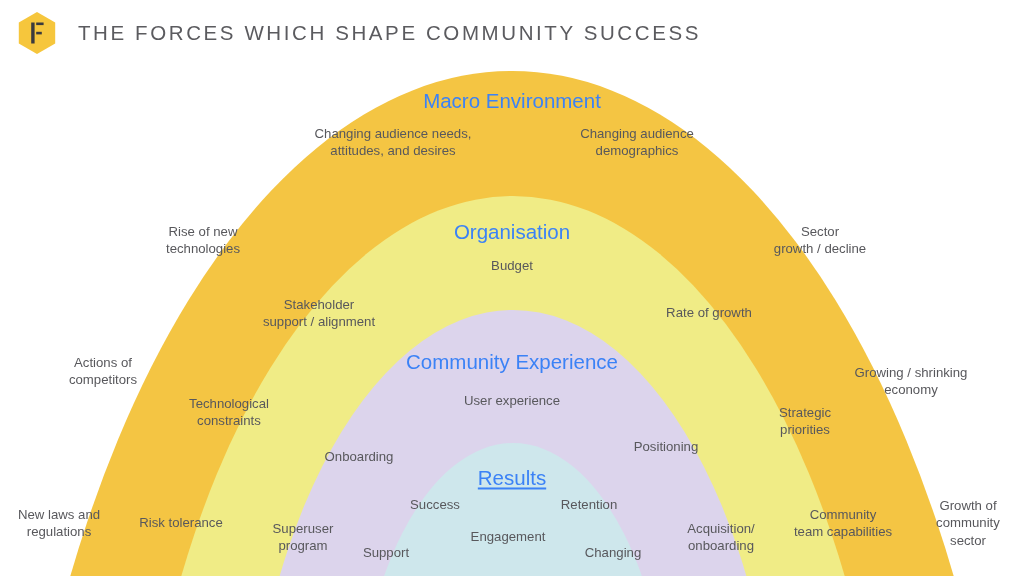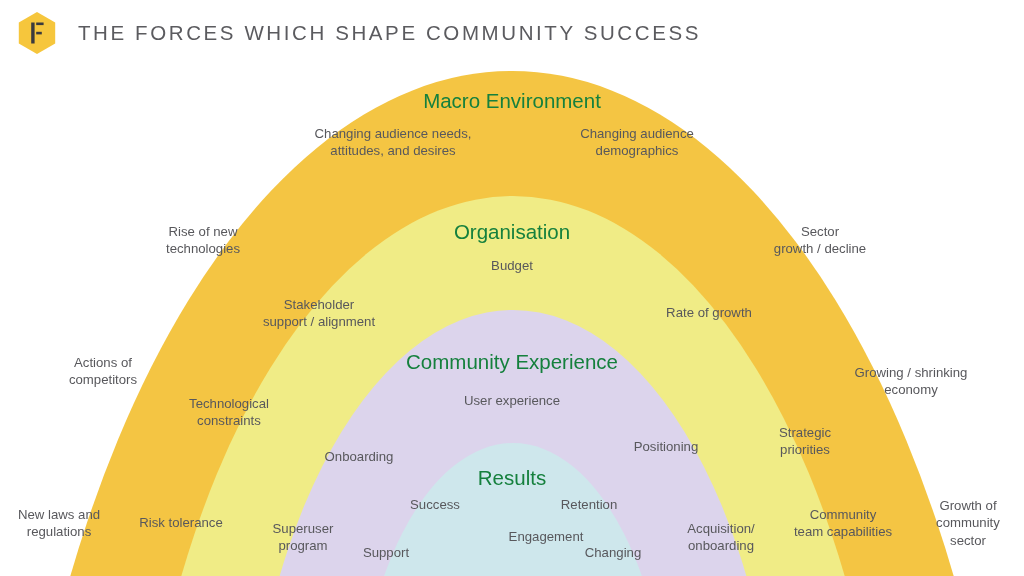--- a/index.html
+++ b/index.html
@@ -90,21 +90,21 @@
     color: #58585c;
     text-align: center;
     line-height: 1.32;
     white-space: pre-line;
     transform: translate(-50%, -50%);
     z-index: 10;
     font-weight: 400;
   }
   .ring-title {
     font-size: 20.5px;
-    color: #15803d;
+    color: #3b82f6;
   }
   .item {
     font-size: 13.2px;
   }
 </style>
 </head>
 <body>
 
 <div id="header">
   <div id="logo-mark">
@@ -140,37 +140,37 @@
 community sector</div>
 
   <div class="arc" id="ring-org"></div>
   <div class="lbl ring-title" style="left:512px; top:232px;">Organisation</div>
   <div class="lbl item" style="left:512px; top:266px;">Budget</div>
   <div class="lbl item" style="left:319px; top:313px;">Stakeholder
 support / alignment</div>
   <div class="lbl item" style="left:709px; top:313px;">Rate of growth</div>
   <div class="lbl item" style="left:229px; top:412px;">Technological
 constraints</div>
-  <div class="lbl item" style="left:805px; top:421px;margin-top:20px;">Strategic
+  <div class="lbl item" style="left:805px; top:421px;">Strategic
 priorities</div>
   <div class="lbl item" style="left:181px; top:523px;">Risk tolerance</div>
   <div class="lbl item" style="left:843px; top:523px;">Community
 team capabilities</div>
 
   <div class="arc" id="ring-cx"></div>
   <div class="lbl ring-title" style="left:512px; top:362px;">Community Experience</div>
   <div class="lbl item" style="left:512px; top:401px;">User experience</div>
   <div class="lbl item" style="left:359px; top:457px;">Onboarding</div>
   <div class="lbl item" style="left:666px; top:447px;">Positioning</div>
   <div class="lbl item" style="left:303px; top:537px;">Superuser
 program</div>
   <div class="lbl item" style="left:721px; top:537px;">Acquisition/
 onboarding</div>
 
   <div class="arc" id="ring-results"></div>
-  <div class="lbl ring-title" style="left:512px; top:478px;">Results</div>
+  <div class="lbl ring-title" style="left:512px; top:478px;text-decoration:underline;">Results</div>
   <div class="lbl item" style="left:435px; top:505px;">Success</div>
   <div class="lbl item" style="left:589px; top:505px;">Retention</div>
-  <div class="lbl item" style="left:508px; top:537px;margin-left:38px;">Engagement</div>
+  <div class="lbl item" style="left:508px; top:537px;">Engagement</div>
   <div class="lbl item" style="left:386px; top:553px;">Support</div>
   <div class="lbl item" style="left:613px; top:553px;">Changing</div>
 
 </div>
 
 </body></html>

